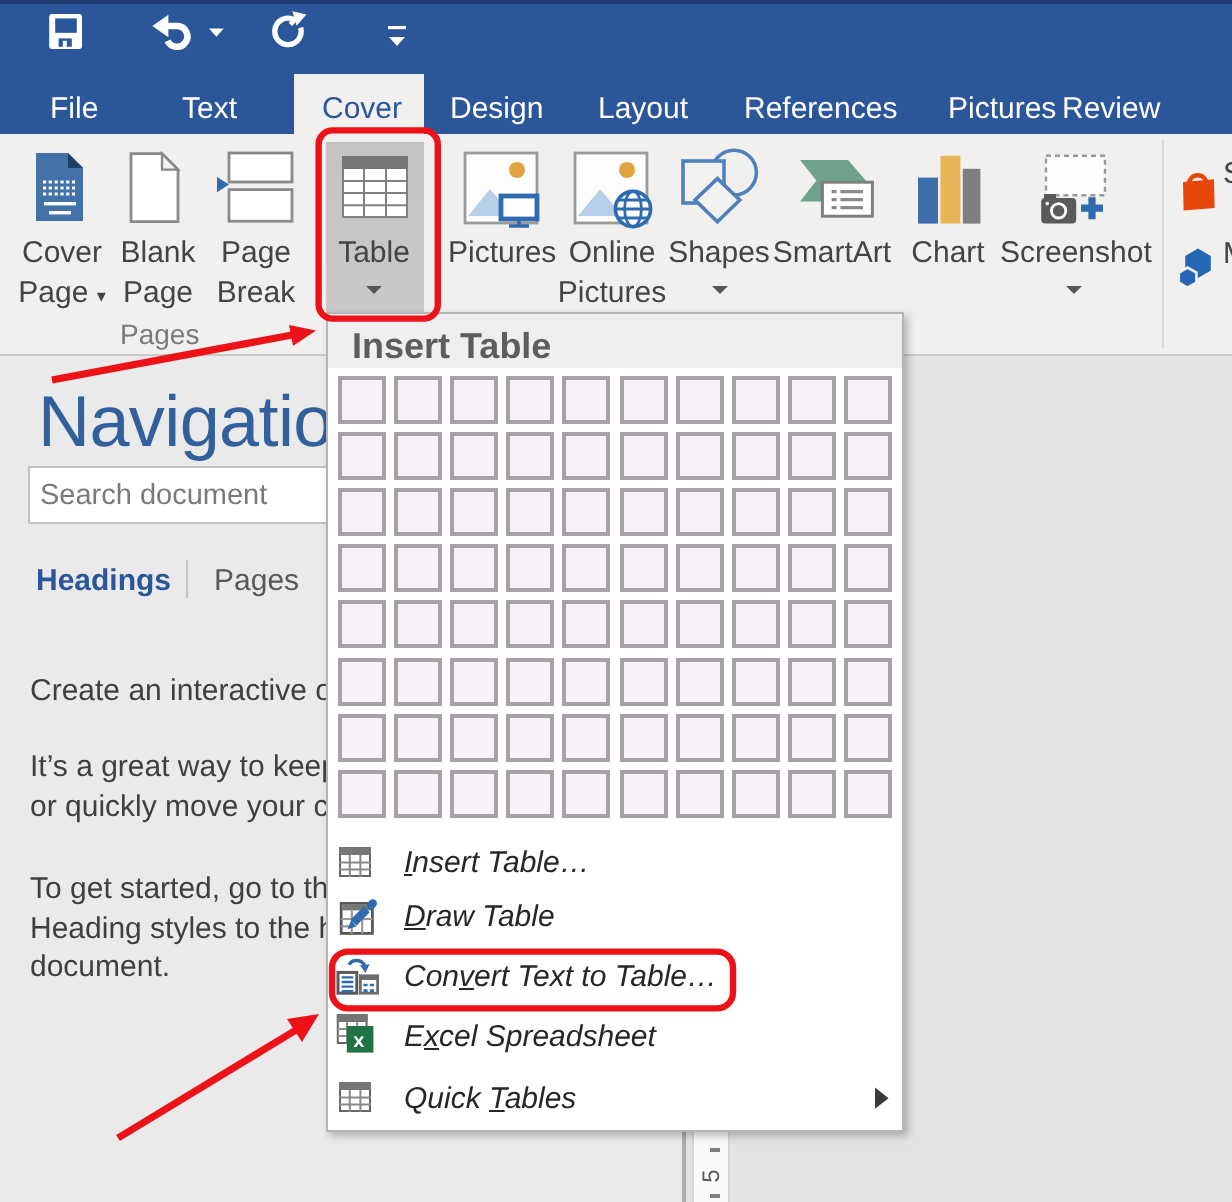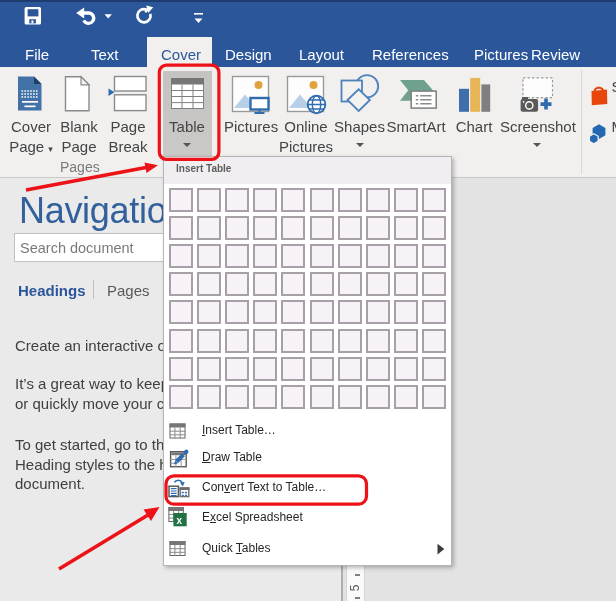--- a/index.html
+++ b/index.html
@@ -30,23 +30,23 @@
 #hpsep { left:93px; top:280px; width:1px; height:19px; background:#c2c2c2; }
 #pagestab { left:107px; top:282px; font-size:15px; color:#595959; }
 .ntext { font-size:15px; color:#3f3f3f; white-space:nowrap; }
 
 #ruler { left:346px; top:566px; width:19px; height:35px; background:#fafafa; border-left:1px solid #d5d5d5; border-right:1px solid #d5d5d5; }
 .tick { left:355px; width:5px; height:2px; background:#808080; }
 #rul5 { left:352px; top:581px; font-size:12px; color:#595959; transform:rotate(-90deg); }
 
 #menu { left:163px; top:156px; width:289px; height:410px; background:#fff; border:1px solid #b5b5b5; box-shadow:2px 2px 4px rgba(0,0,0,0.25); }
 #menuhead { left:164px; top:157px; width:287px; height:26.5px; background:#f0eef0; }
-#menuheadtxt { left:176px; top:163px; font-size:10px; font-weight:bold; color:#5d5d5d; }
+#menuheadtxt { left:176px; top:163px; font-size:18px; font-weight:bold; color:#5d5d5d; }
 .gcell { width:24px; height:24px; background:#f7f2f7; border:2px solid #a7a1a7; }
-.mitem { font-size:12px; color:#262626; white-space:nowrap; }
+.mitem { font-size:15px; color:#262626; white-space:nowrap;font-style:italic; }
 
 #overlay { left:0; top:0; width:616px; height:601px; pointer-events:none; }
 </style>
 </head>
 <body>
 <div class="abs" id="titlebar"></div>
 <div class="abs" id="titletop"></div>
 
 <svg class="abs" style="left:0;top:0" width="220" height="36" viewBox="0 0 220 36">
   <rect x="24.6" y="7" width="16.4" height="17.5" rx="1.5" fill="#fff"></rect>

